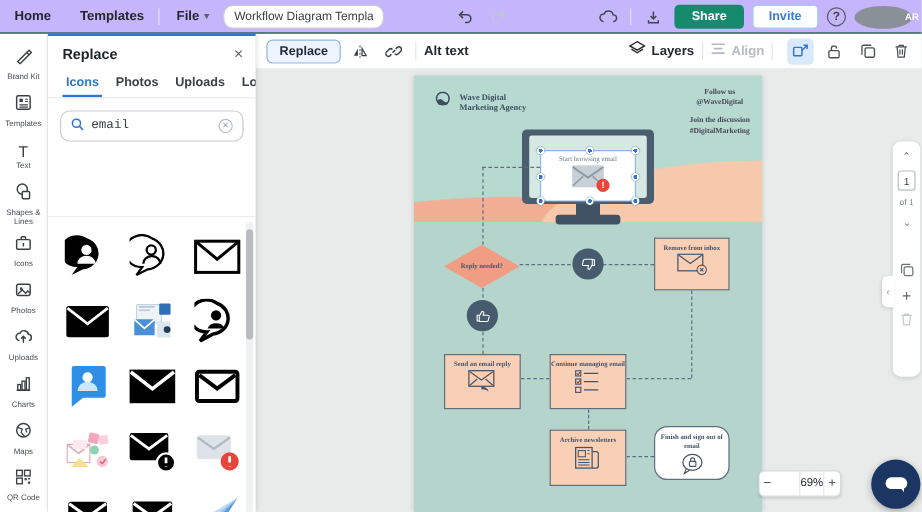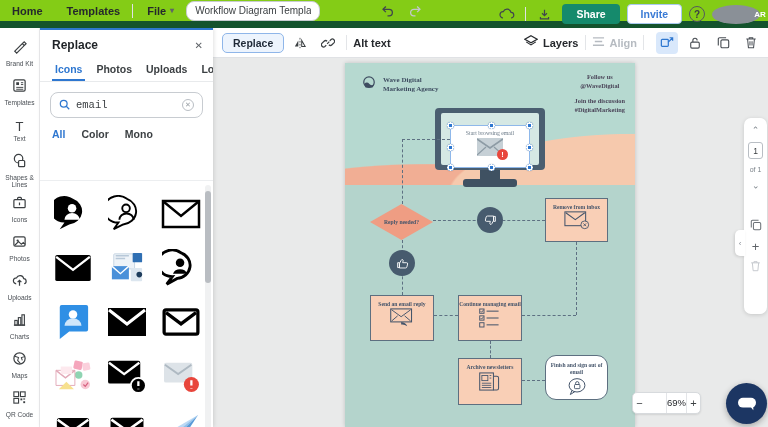--- a/index.html
+++ b/index.html
@@ -1,17 +1,17 @@
 <!DOCTYPE html>
 <html><head>
 <meta charset="utf-8">
 <style>
   * { margin:0; padding:0; box-sizing:border-box; }
   html,body { width:768px; height:427px; overflow:hidden; font-family:"Liberation Sans",sans-serif; background:#e9eaea; }
-  .topbar { position:absolute; left:0; top:0; width:768px; height:28px; background:#84cc16; border-bottom:7px solid #14532d; display:flex; align-items:center; z-index:50; }
+  .topbar { position:absolute; left:0; top:0; width:768px; height:28px; background:#c4b5fd; border-bottom:1px solid #14532d; display:flex; align-items:center; z-index:50; }
   .nav-item { font-size:11px; font-weight:700; color:#25282c; padding:0 12px; cursor:pointer; }
   .nav-sep { width:1px; height:14px; background:#e0e2e5; }
   .file-menu { font-size:11px; font-weight:700; color:#25282c; padding:0 6px 0 14px; display:flex; align-items:center; gap:4px; }
   .caret { font-size:8px; color:#5f6368; }
   .doc-title { width:134px; height:20px; border:1px solid #c8ccd1; border-radius:8px; font-size:10px; color:#3c4043; padding:0 8px; margin-left:6px; outline:none; font-family:"Liberation Sans",sans-serif; }
   .tb-ico { width:22px; height:22px; display:flex; align-items:center; justify-content:center; color:#40464d; }
   .tb-ico.dis { color:#c3c7cc; }
   .undo-redo { display:flex; margin-left:56px; gap:6px; }
   .topbar-right { position:absolute; right:8px; top:0; height:28px; display:flex; align-items:center; gap:7px; }
   .btn-share { background:#158a6c; color:#fff; font-size:10.5px; font-weight:700; border:none; border-radius:4px; height:20px; padding:0 14px; cursor:pointer;text-align:center; }
@@ -239,25 +239,20 @@
     <div class="ptab">Logos</div>
   </div>
   <div class="search-box">
     <span><svg width="11" height="11" viewBox="0 0 14 14">
           <circle cx="6" cy="6" r="4.3" fill="none" stroke="#2e77d0" stroke-width="1.6"></circle>
           <path d="M9.3 9.3 L13 13" stroke="#2e77d0" stroke-width="1.6"></path>
         </svg></span>
     <input value="email" style="">
     <span class="clear-x">✕</span>
   </div>
-  <div class="filters">
-    <span class="filter active">All</span>
-    <span class="filter">Color</span>
-    <span class="filter">Mono</span>
-  </div>
   <div class="grid-wrap">
     <div class="grid">
 
       <div class="gcell">
         <svg width="38" height="38" viewBox="0 0 40 40">
             <path d="M20 4 a15 14 0 1 0 -9 25 l-5 7 10-5 a15 14 0 0 0 4-27z" fill="#000"></path>
             <circle cx="19" cy="14" r="4.5" fill="#fff"></circle>
             <path d="M11 26 a8 7 0 0 1 16 0 z" fill="#fff"></path>
           </svg>
       </div>

